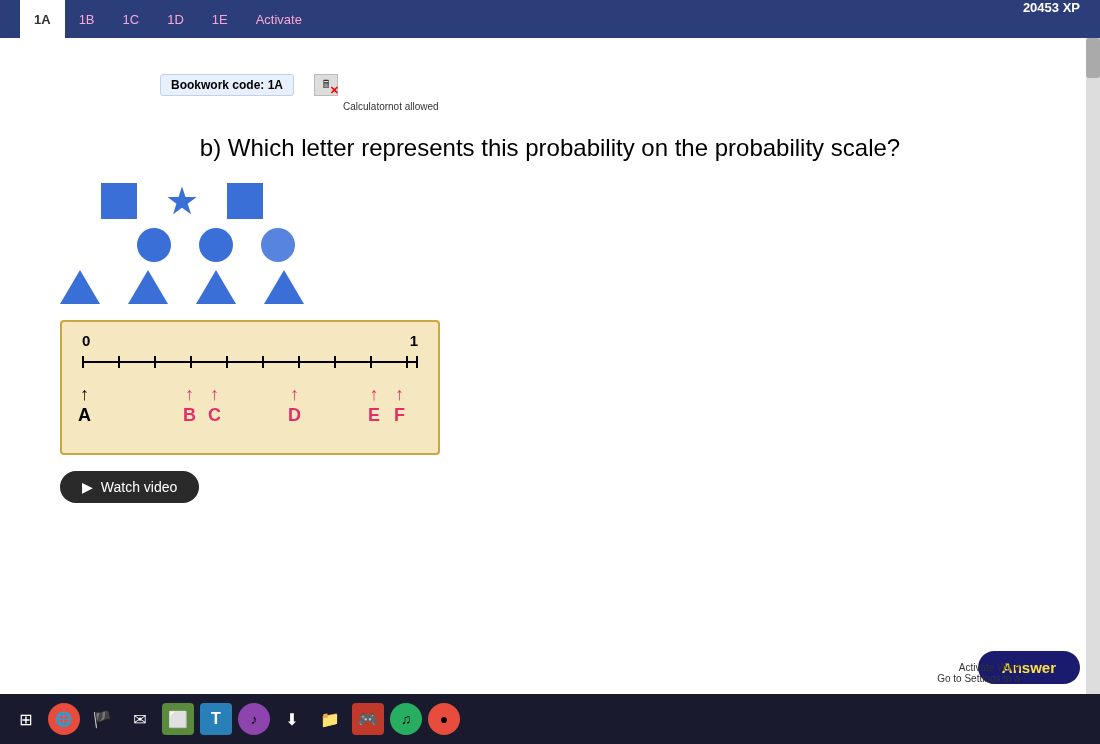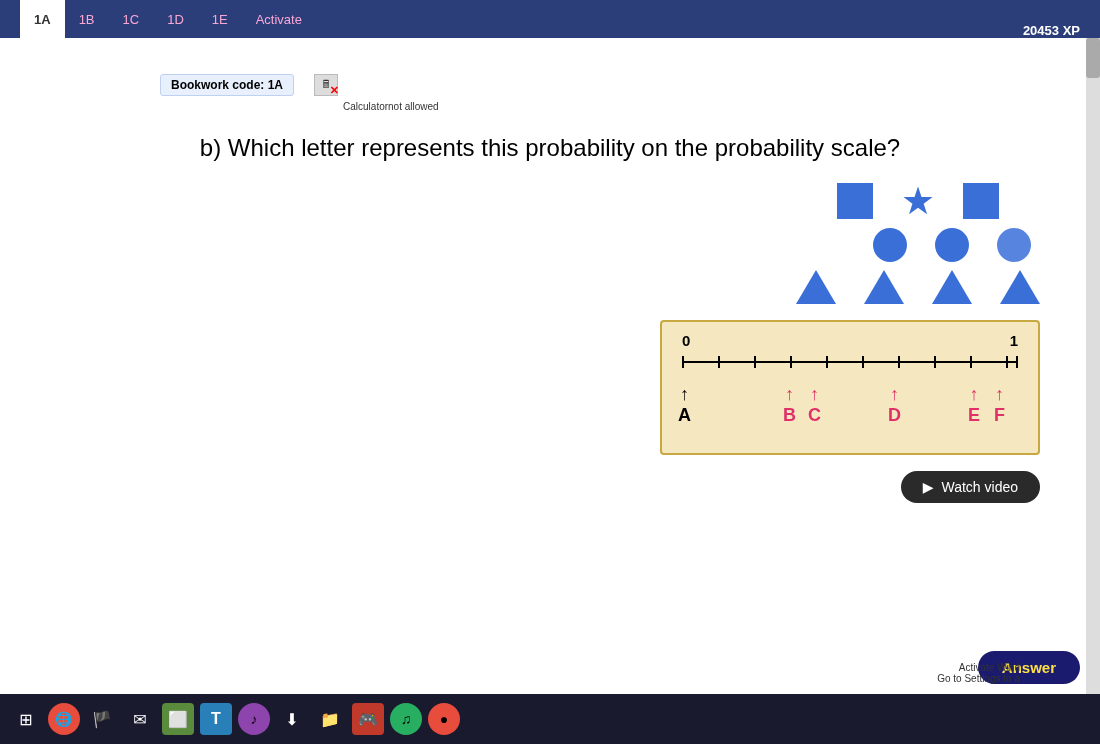--- a/index.html
+++ b/index.html
@@ -10,21 +10,21 @@
       font-family: Arial, sans-serif;
       background: #e8e8e8;
       position: relative;
     }
 
     
     .top-nav {
       width: 100%;
       background: #2c3e7a;
       display: flex;
-      align-items: flex-end;
+      align-items: flex-start;
       padding: 0 20px;
       height: 38px;
       position: relative;
     }
     .nav-tab {
       color: #f9a8d4;
       font-size: 13px;
       padding: 0 14px;
       height: 38px;
       display: flex;
@@ -43,21 +43,21 @@
       font-weight: bold;
     }
 
     
     .main-content {
       width: 100%;
       height: calc(744px - 38px - 50px);
       background: white;
       display: flex;
       flex-direction: column;
-      align-items: flex-end;
+      align-items: flex-start;
       padding: 20px 60px 10px 60px;
       position: relative;
     }
 
     
     .bookwork-bar {
       display: flex;
       align-items: center;
       gap: 20px;
       margin-bottom: 18px;

